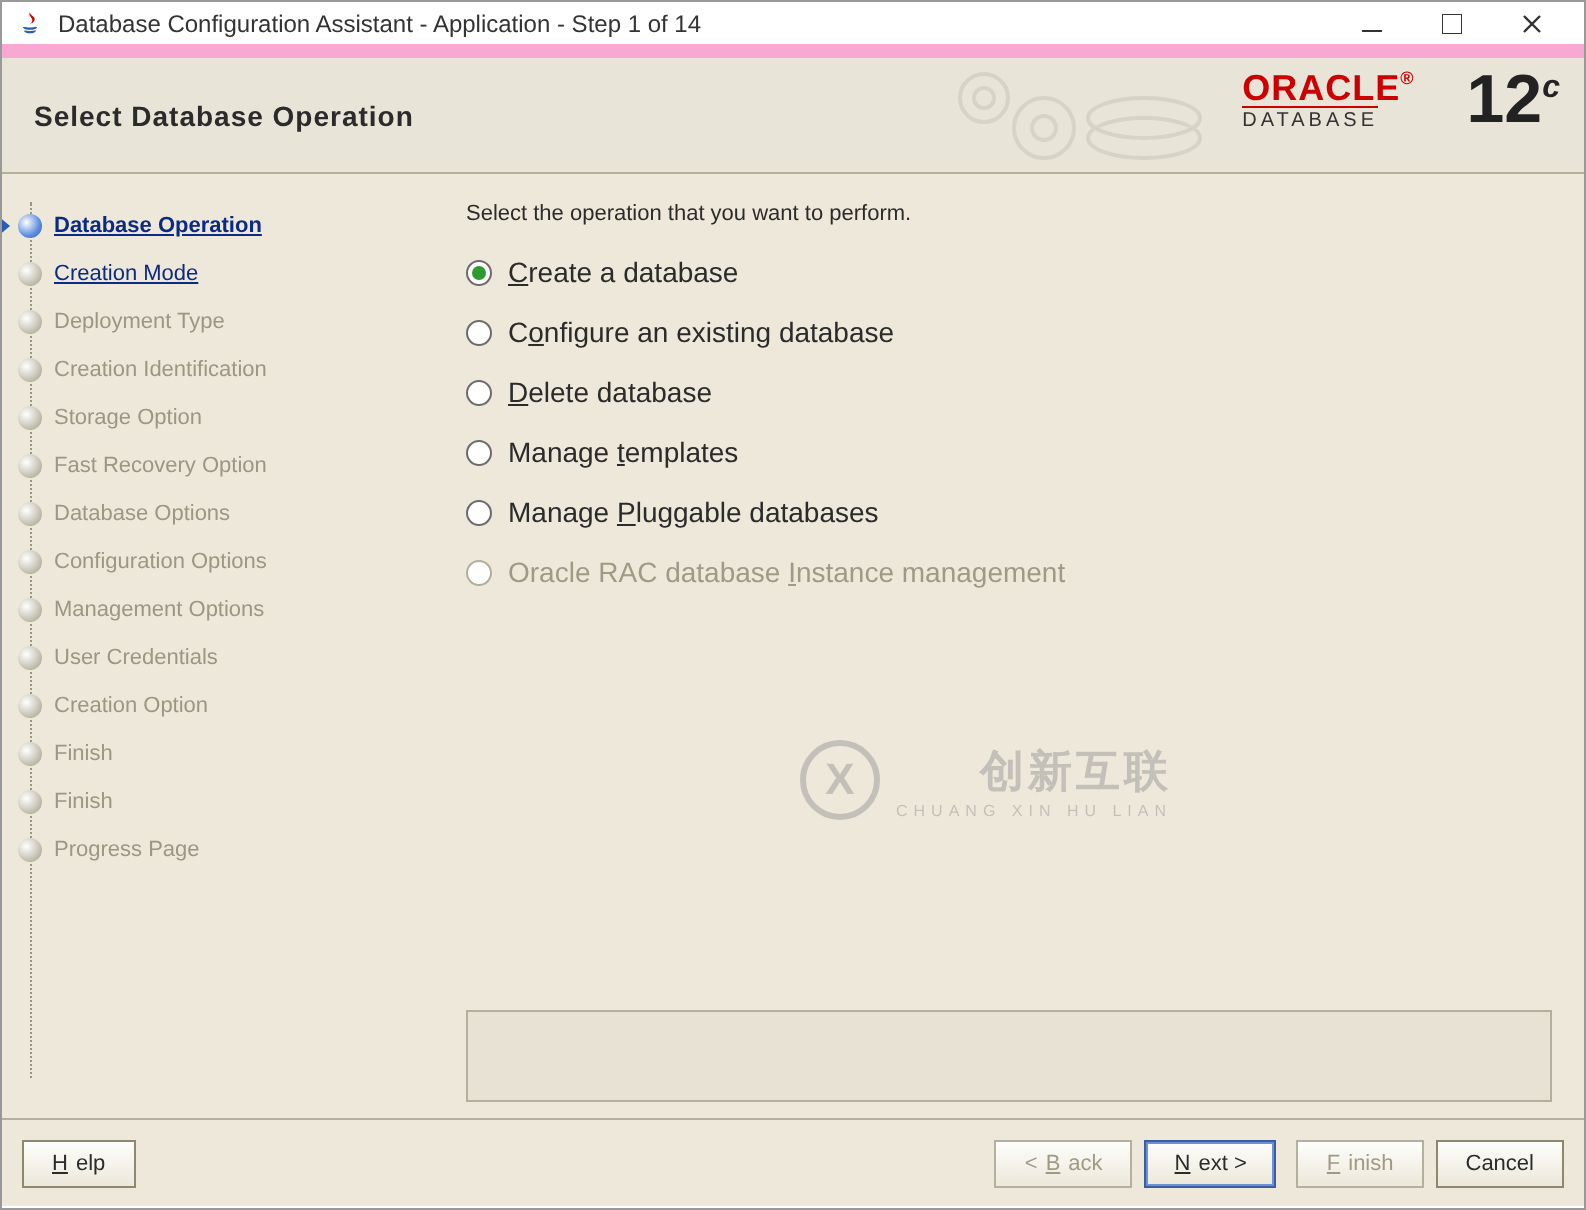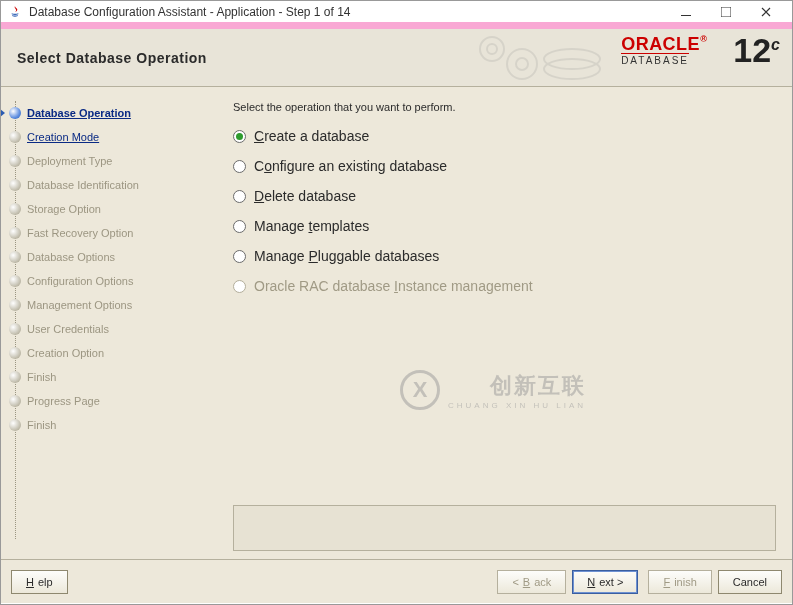--- a/index.html
+++ b/index.html
@@ -132,21 +132,21 @@
       <div class="nav-item link">
         <span class="nav-bullet"></span>
         <span class="nav-label">Creation Mode</span>
       </div>
       <div class="nav-item ">
         <span class="nav-bullet"></span>
         <span class="nav-label">Deployment Type</span>
       </div>
       <div class="nav-item ">
         <span class="nav-bullet"></span>
-        <span class="nav-label">Database Identification</span>
+        <span class="nav-label">Creation Identification</span>
       </div>
       <div class="nav-item ">
         <span class="nav-bullet"></span>
         <span class="nav-label">Storage Option</span>
       </div>
       <div class="nav-item ">
         <span class="nav-bullet"></span>
         <span class="nav-label">Fast Recovery Option</span>
       </div>
       <div class="nav-item ">
@@ -168,25 +168,25 @@
       <div class="nav-item ">
         <span class="nav-bullet"></span>
         <span class="nav-label">Creation Option</span>
       </div>
       <div class="nav-item ">
         <span class="nav-bullet"></span>
         <span class="nav-label">Finish</span>
       </div>
       <div class="nav-item ">
         <span class="nav-bullet"></span>
+        <span class="nav-label">Finish</span>
+      </div>
+      <div class="nav-item ">
+        <span class="nav-bullet"></span>
         <span class="nav-label">Progress Page</span>
-      </div>
-      <div class="nav-item ">
-        <span class="nav-bullet"></span>
-        <span class="nav-label">Finish</span>
       </div>
     </div>
 
   <div class="main">
     <div class="instruction">Select the operation that you want to perform.</div>
     <div class="radios" id="radios">
         <div class="radio-row checked">
           <span class="radio-ctl">
             <span class="dot"></span>
           </span>

